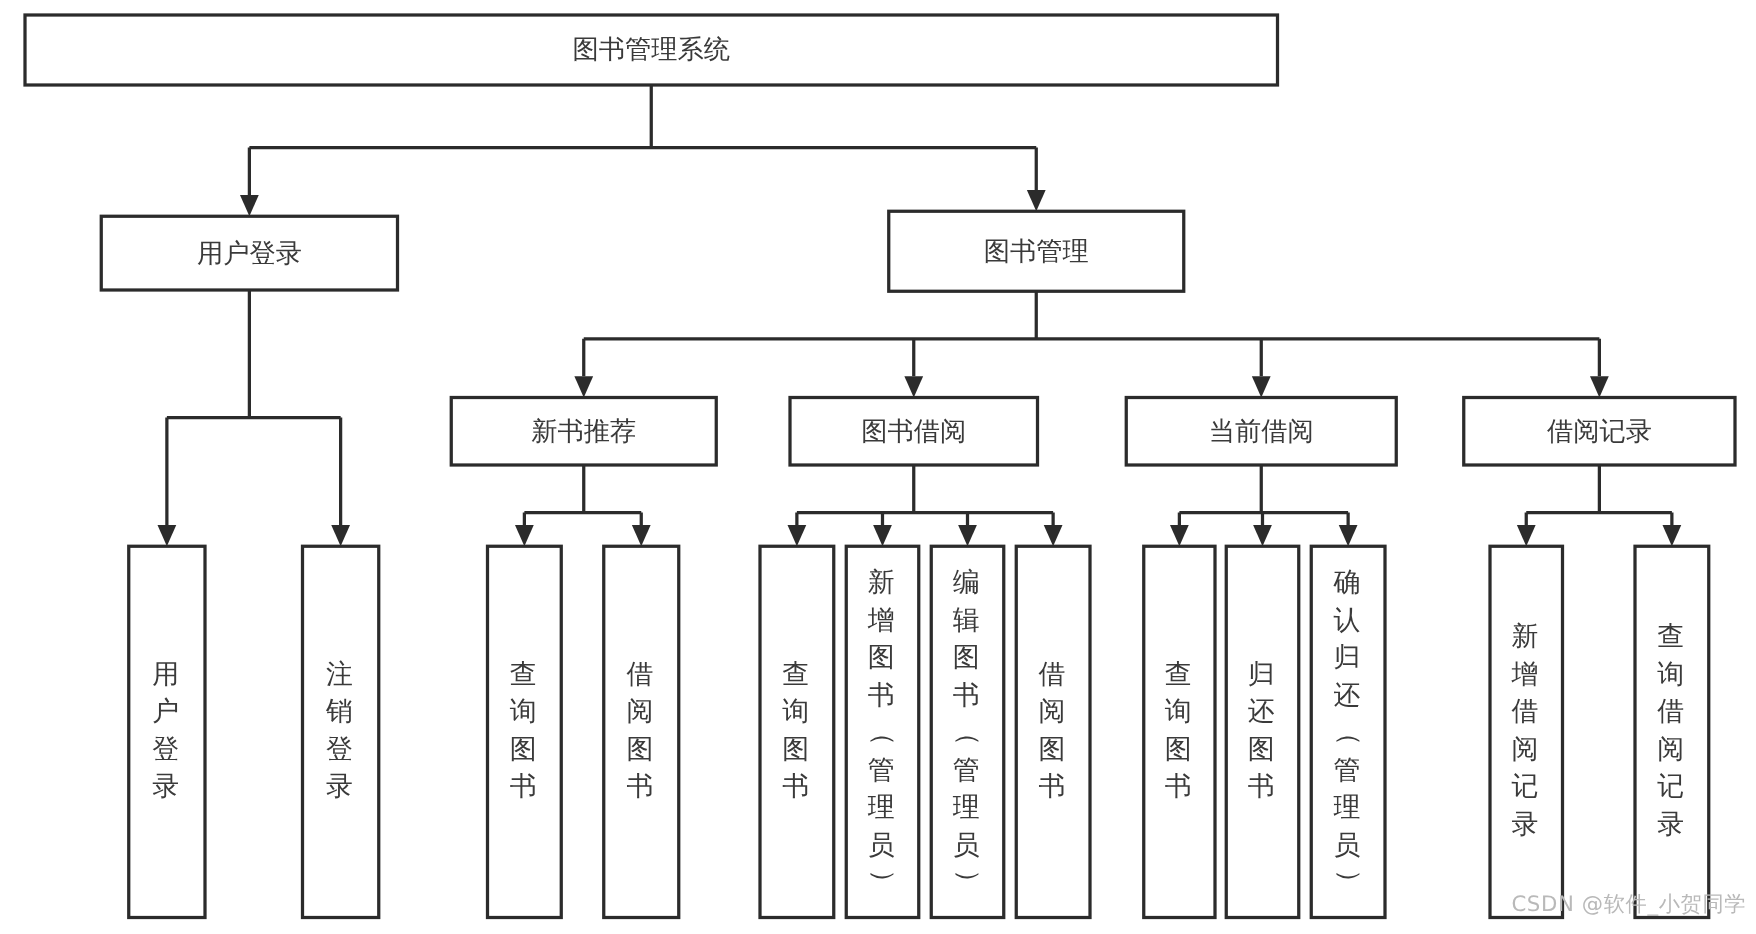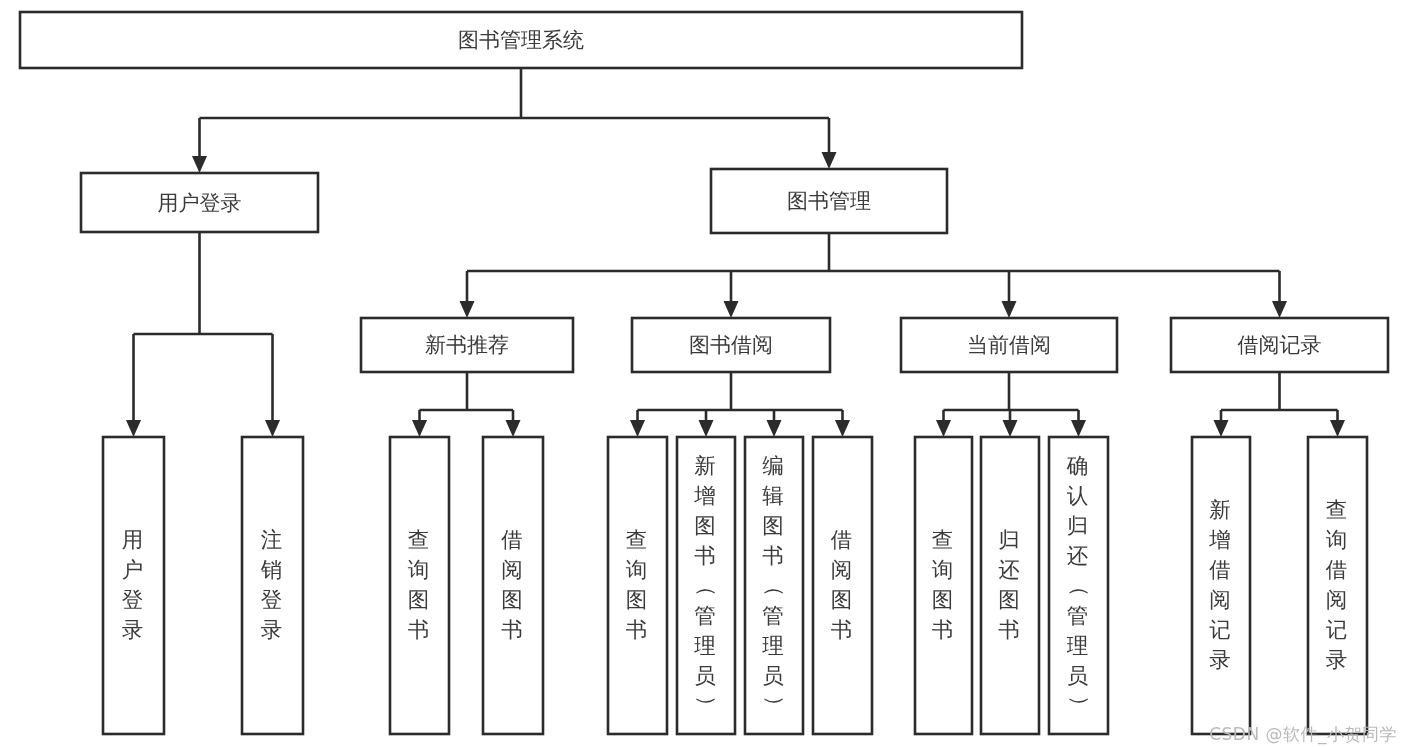--- a/index.html
+++ b/index.html
@@ -47,21 +47,21 @@
     fill: #3a3a3a;
     font-family: "DejaVu Sans", "Liberation Sans", sans-serif;
     font-size: 21.5px;
     letter-spacing: 2px;
     text-anchor: middle;
     dominant-baseline: middle;
   }
   .watermark {
     position: absolute;
     right: 8px;
-    bottom: 1px;
+    bottom: 12px;
     font-family: "DejaVu Sans", "Liberation Sans", sans-serif;
     font-size: 17px;
     color: #b9b9b9;
     white-space: nowrap;
     letter-spacing: 0.5px;
   }
 </style>
 </head>
 <body>
 

